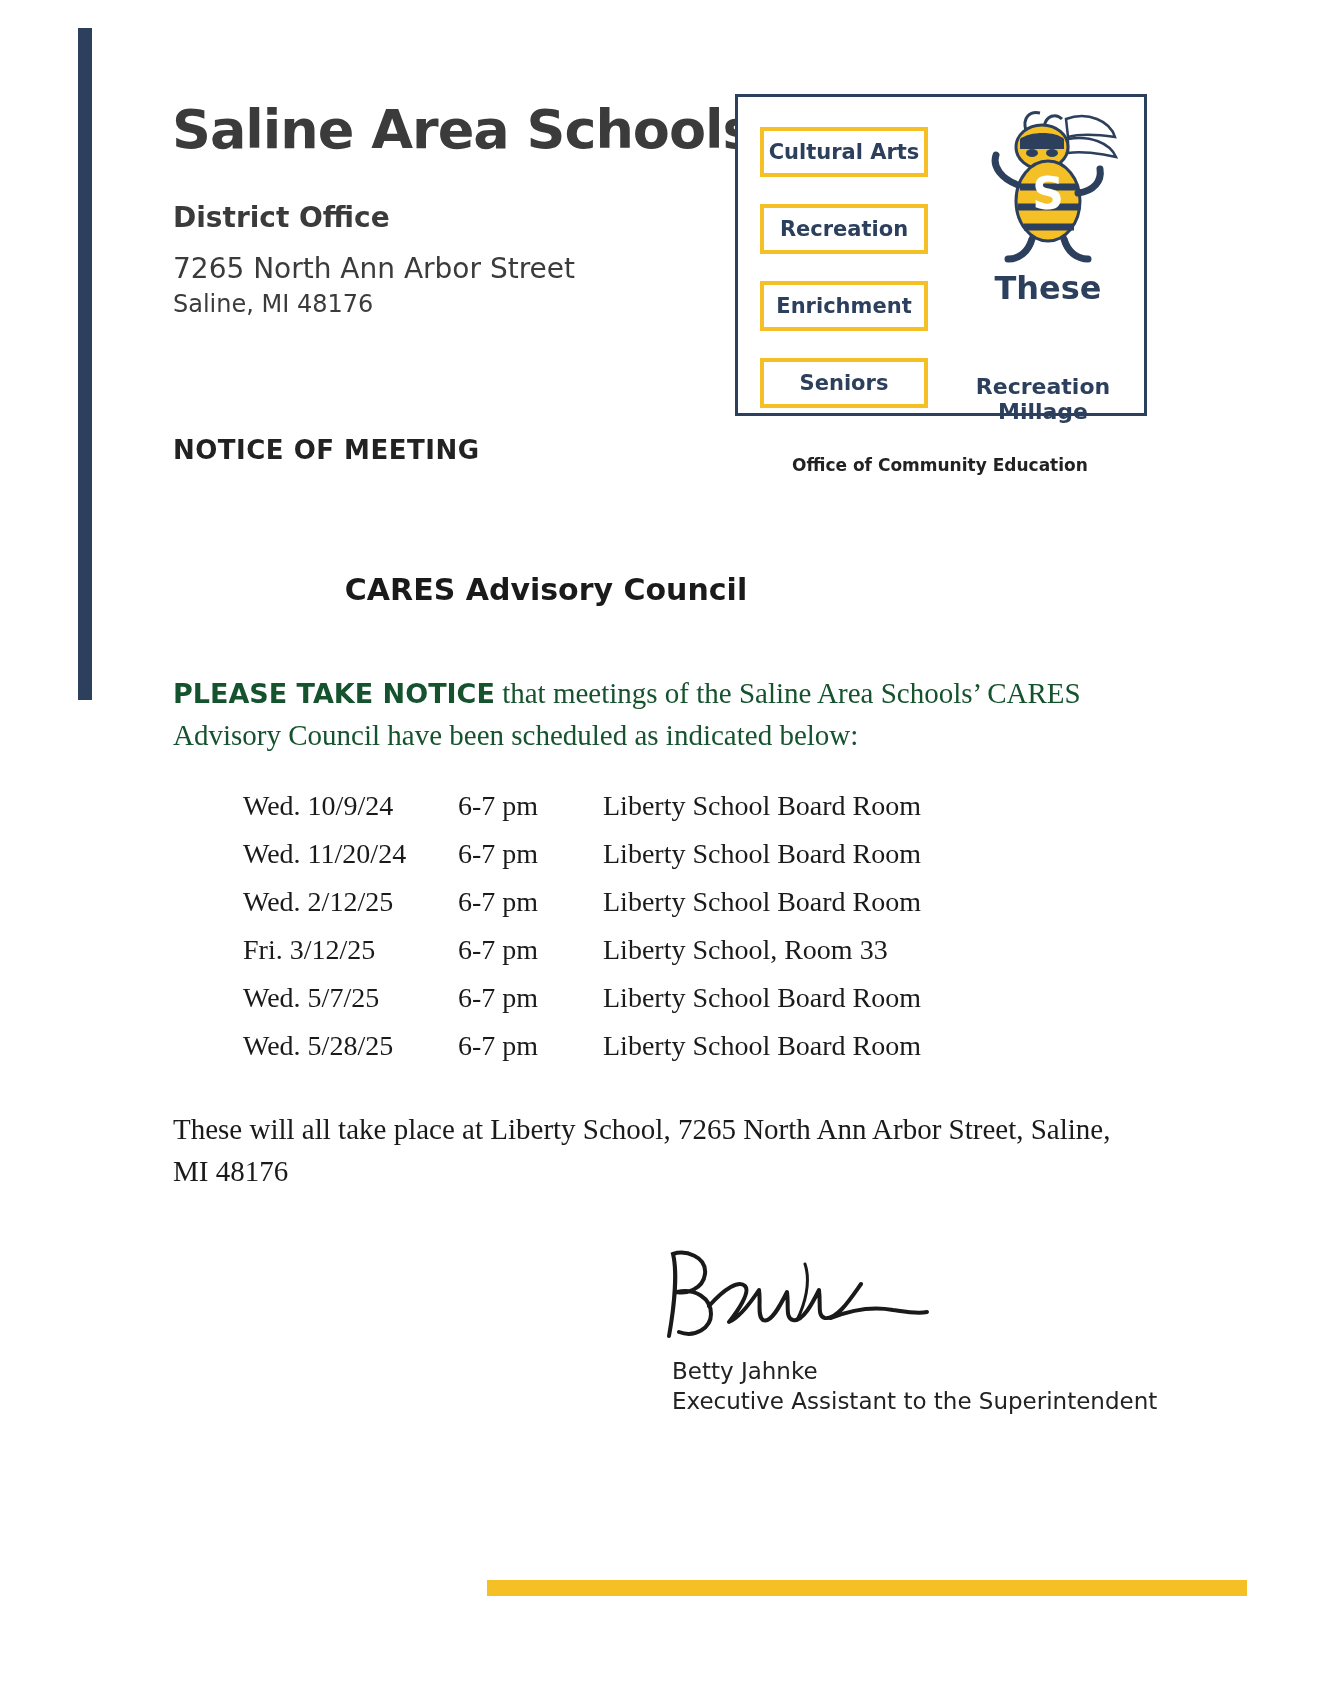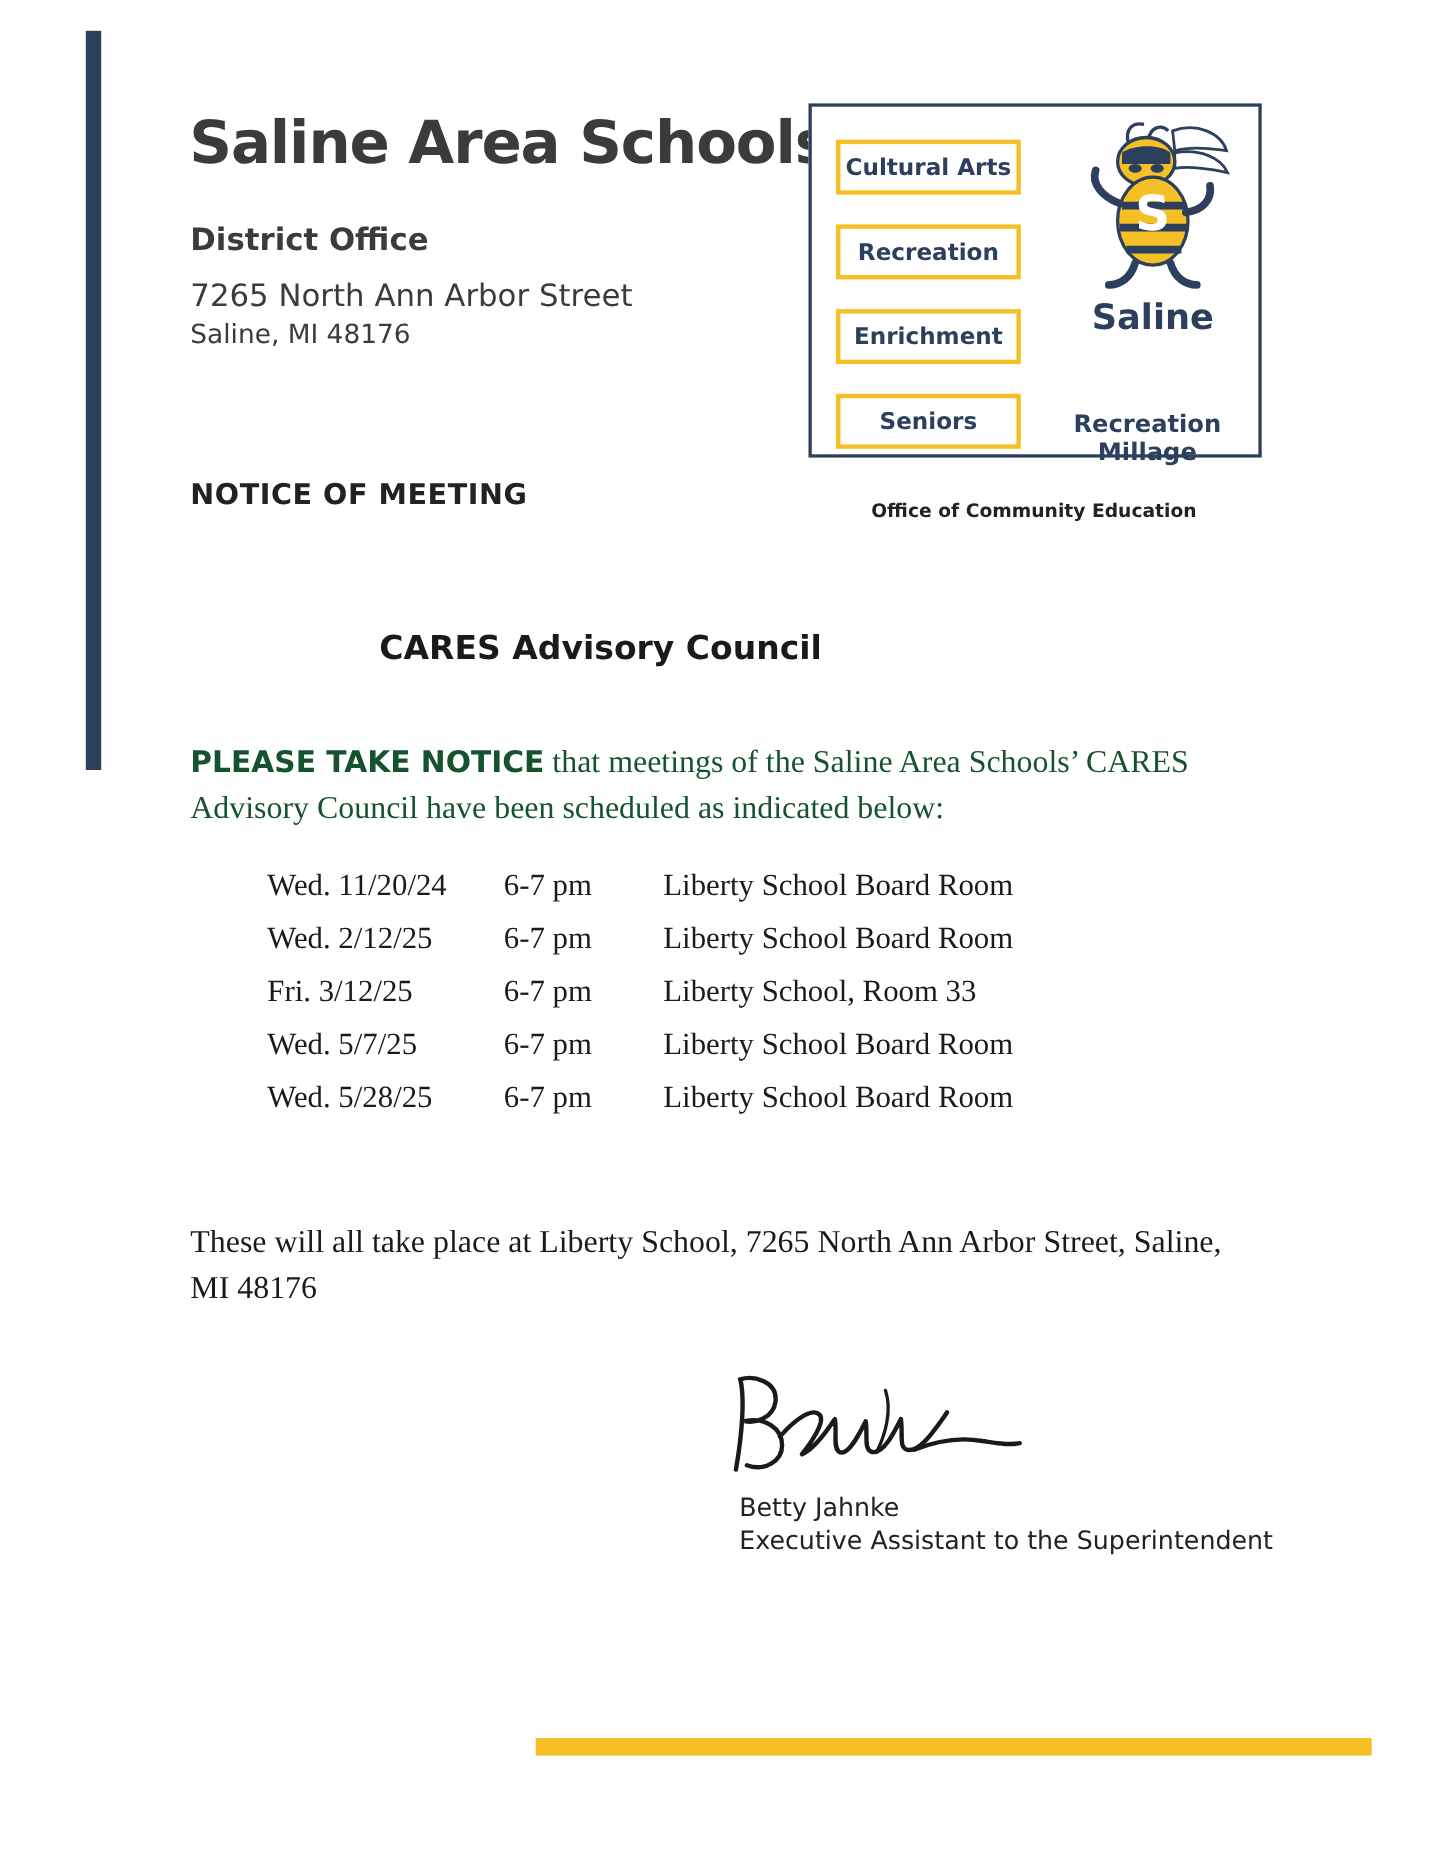--- a/index.html
+++ b/index.html
@@ -283,34 +283,39 @@
 
     <text x="78" y="100" font-family="DejaVu Sans, sans-serif" font-size="44" font-weight="bold" fill="#ffffff" text-anchor="middle">S</text>
 
     <path d="M48 76 C32 70 22 58 26 46" fill="none" stroke="#2c3f5c" stroke-width="7" stroke-linecap="round"></path>
     <path d="M108 84 C124 82 132 72 130 60" fill="none" stroke="#2c3f5c" stroke-width="7" stroke-linecap="round"></path>
 
     <path d="M62 130 C58 144 48 150 38 150" fill="none" stroke="#2c3f5c" stroke-width="7" stroke-linecap="round"></path>
     <path d="M94 130 C98 144 108 150 118 150" fill="none" stroke="#2c3f5c" stroke-width="7" stroke-linecap="round"></path>
   </svg>
 
-  <div class="brand-saline">Saline</div>
+  <div class="brand-saline">These</div>
   <div class="brand-millage">Recreation Millage</div>
 </div>
 
 <div class="office-line">Office of Community Education</div>
 
 <div class="doc-title">CARES Advisory Council</div>
 
 <div class="intro">
   <b>PLEASE TAKE NOTICE</b><span> that meetings of the Saline Area Schools’ CARES Advisory Council have been scheduled as indicated below:</span>
 </div>
 
 <table class="schedule">
   <tbody>
+    <tr>
+      <td class="date">Wed. 10/9/24</td>
+      <td class="time">6-7 pm</td>
+      <td class="loc">Liberty School Board Room</td>
+    </tr>
     <tr>
       <td class="date">Wed. 11/20/24</td>
       <td class="time">6-7 pm</td>
       <td class="loc">Liberty School Board Room</td>
     </tr>
     <tr>
       <td class="date">Wed. 2/12/25</td>
       <td class="time">6-7 pm</td>
       <td class="loc">Liberty School Board Room</td>
     </tr>

